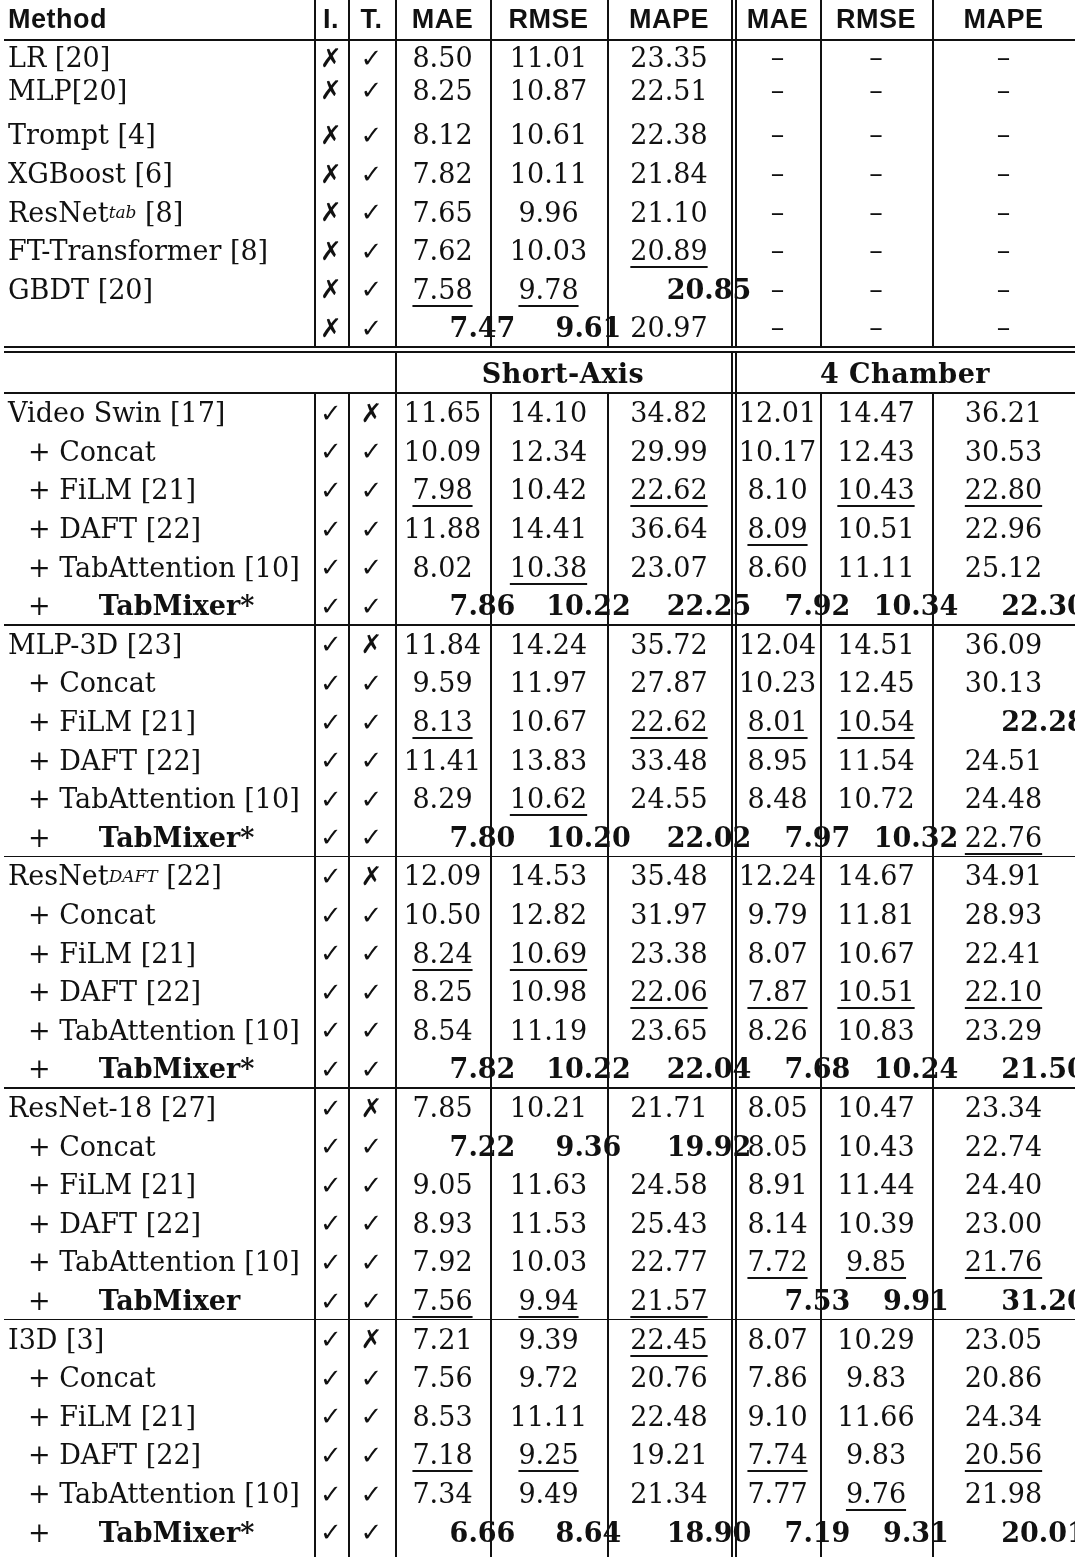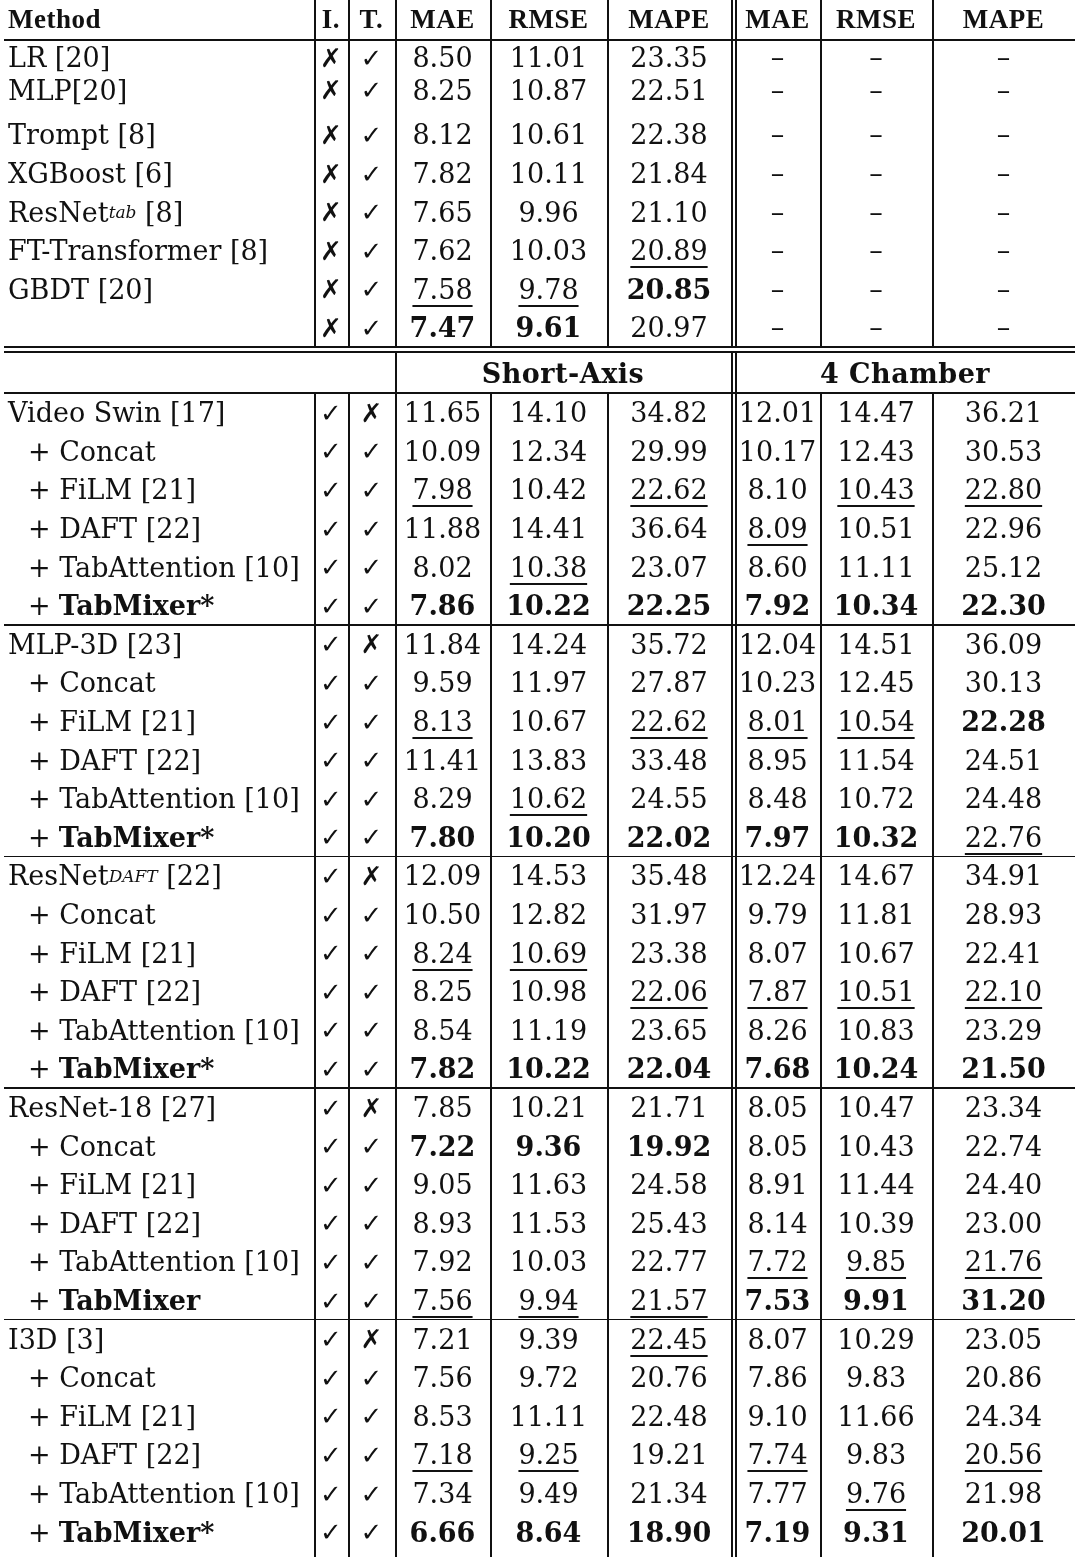--- a/index.html
+++ b/index.html
@@ -9,22 +9,22 @@
   .cell { position:absolute; top:0; height:100%; display:flex; align-items:center; justify-content:center; font-size:27px; white-space:nowrap; }
   .c-method { left:8px; width:300px; justify-content:flex-start; }
   .c-i { left:314px; width:34px; }
   .c-t { left:348px; width:47px; }
   .c-m0 { left:395px; width:95px; }
   .c-m1 { left:490px; width:117px; }
   .c-m2 { left:607px; width:124px; }
   .c-m3 { left:735px; width:85px; }
   .c-m4 { left:820px; width:112px; }
   .c-m5 { left:932px; width:143px; }
-  .hdr .cell { font-weight:bold; font-family:Liberation Serif, serif; letter-spacing:0.5px; }
-  .b { font-weight:bold; }
+  .hdr .cell { font-weight:bold; font-family:Liberation Sans, sans-serif; letter-spacing:0.5px; }
+  .b { font-weight:bold;padding-left:40px; }
   .u span { text-decoration:underline; text-underline-offset:6px; text-decoration-thickness:1.5px; }
   .sub { font-style:italic; font-size:17px; vertical-align:-6px; }
   .indent { padding-left:20px; }
   .mark { font-family:"DejaVu Sans", sans-serif; font-size:26px; }
   .vline { position:absolute; width:1.5px; background:#111; }
   .hline { position:absolute; left:4px; width:1071px; height:1.5px; background:#111; }
   .group-title { position:absolute; font-weight:bold; font-size:27px; display:flex; align-items:center; justify-content:center; letter-spacing:0.5px; }
 </style>
 </head>
 <body>
@@ -87,21 +87,21 @@
         </div>
         <div class="cell c-m4">
           <span>–</span>
         </div>
         <div class="cell c-m5">
           <span>–</span>
         </div>
       </div>
       <div class="row" style="top: 115.7px;">
         <div class="cell c-method">
-          <span>Trompt [8]</span>
+          <span>Trompt [4]</span>
         </div>
         <div class="cell mark c-i">✗</div>
         <div class="cell mark c-t">✓</div>
         <div class="cell c-m0">
           <span>8.12</span>
         </div>
         <div class="cell c-m1">
           <span>10.61</span>
         </div>
         <div class="cell c-m2">

